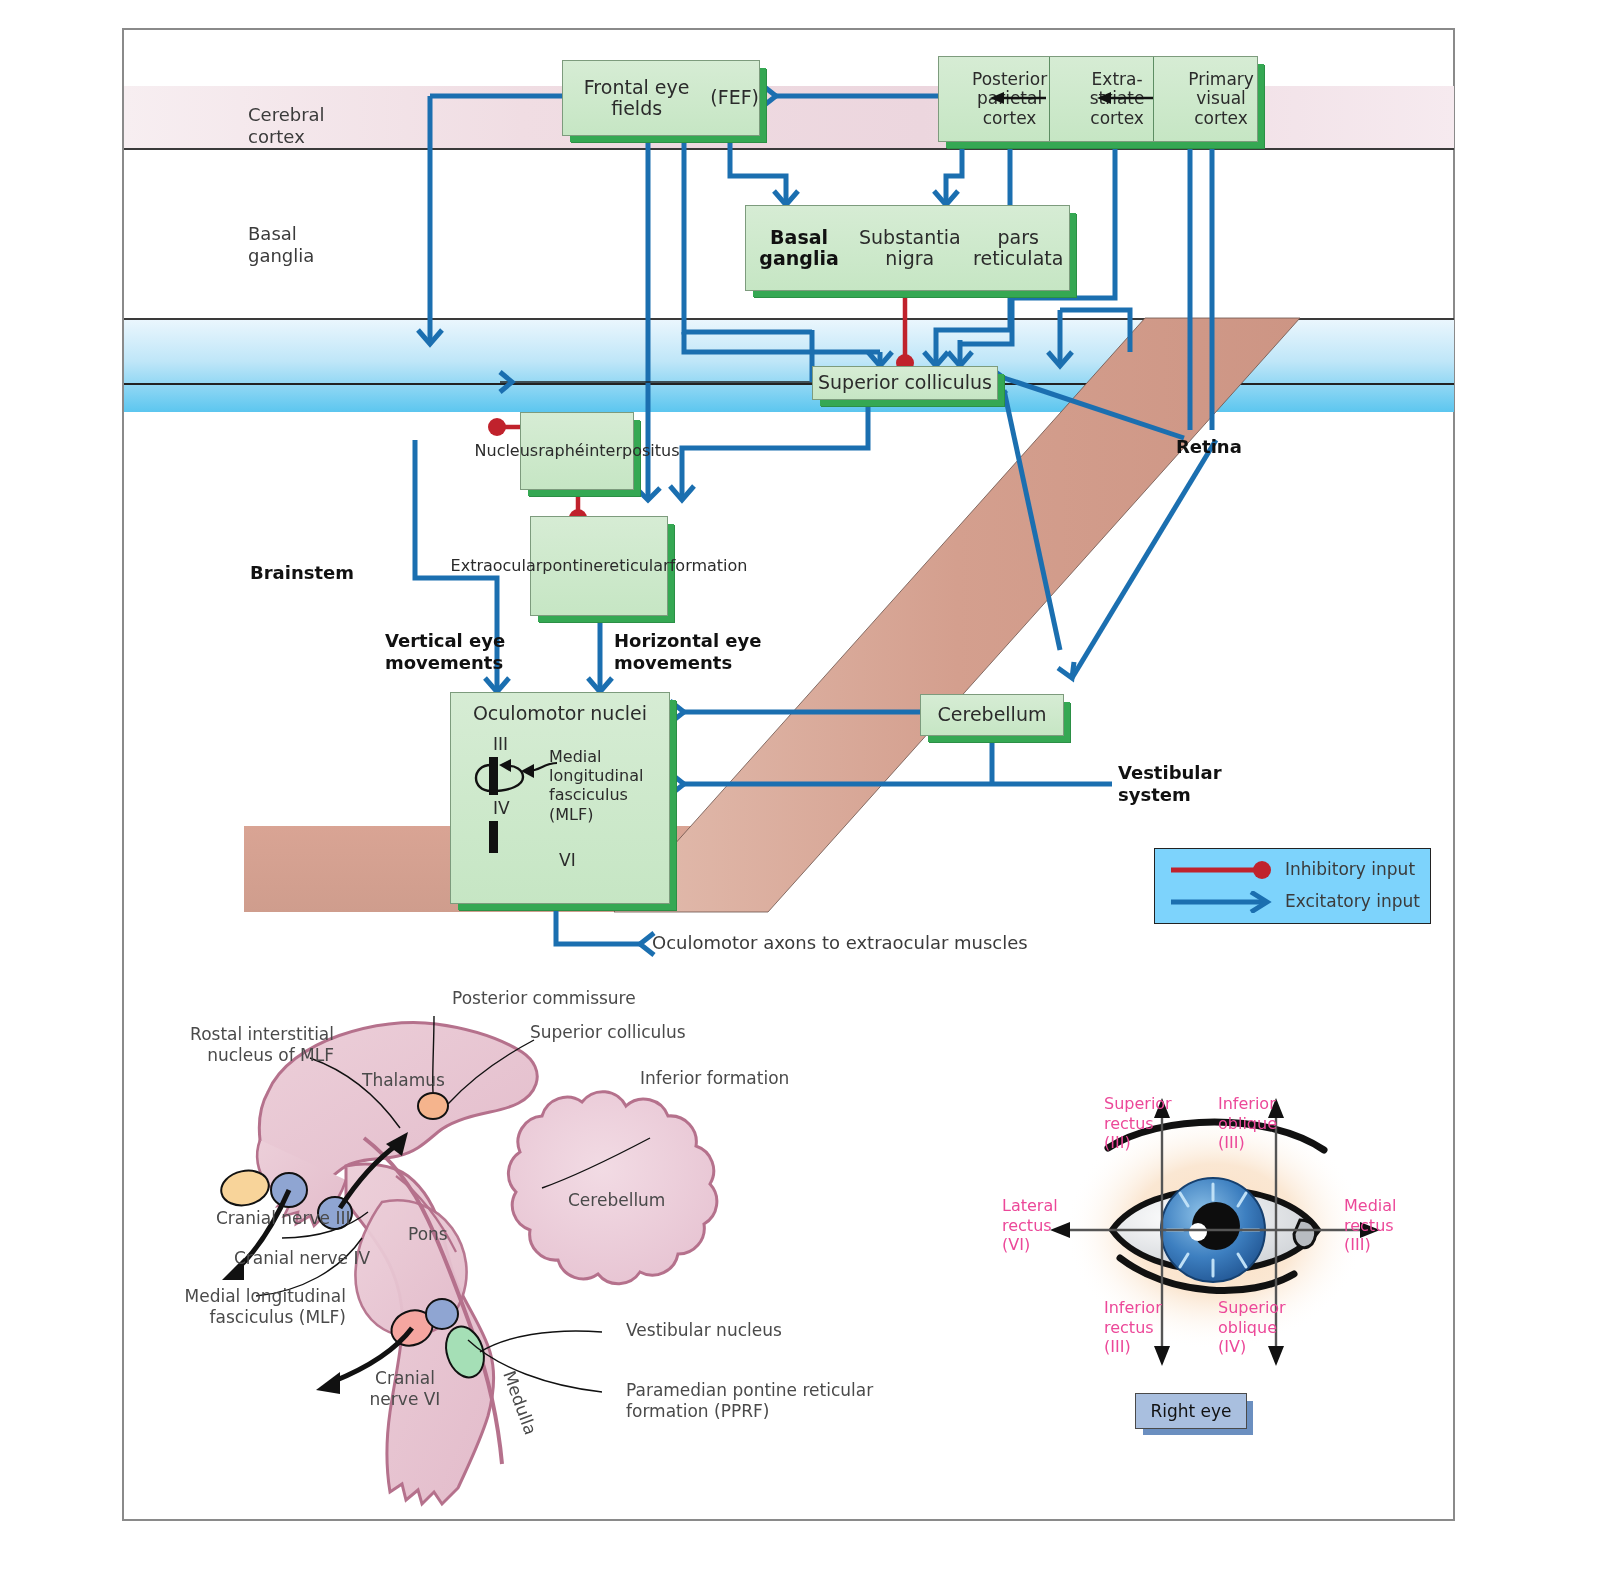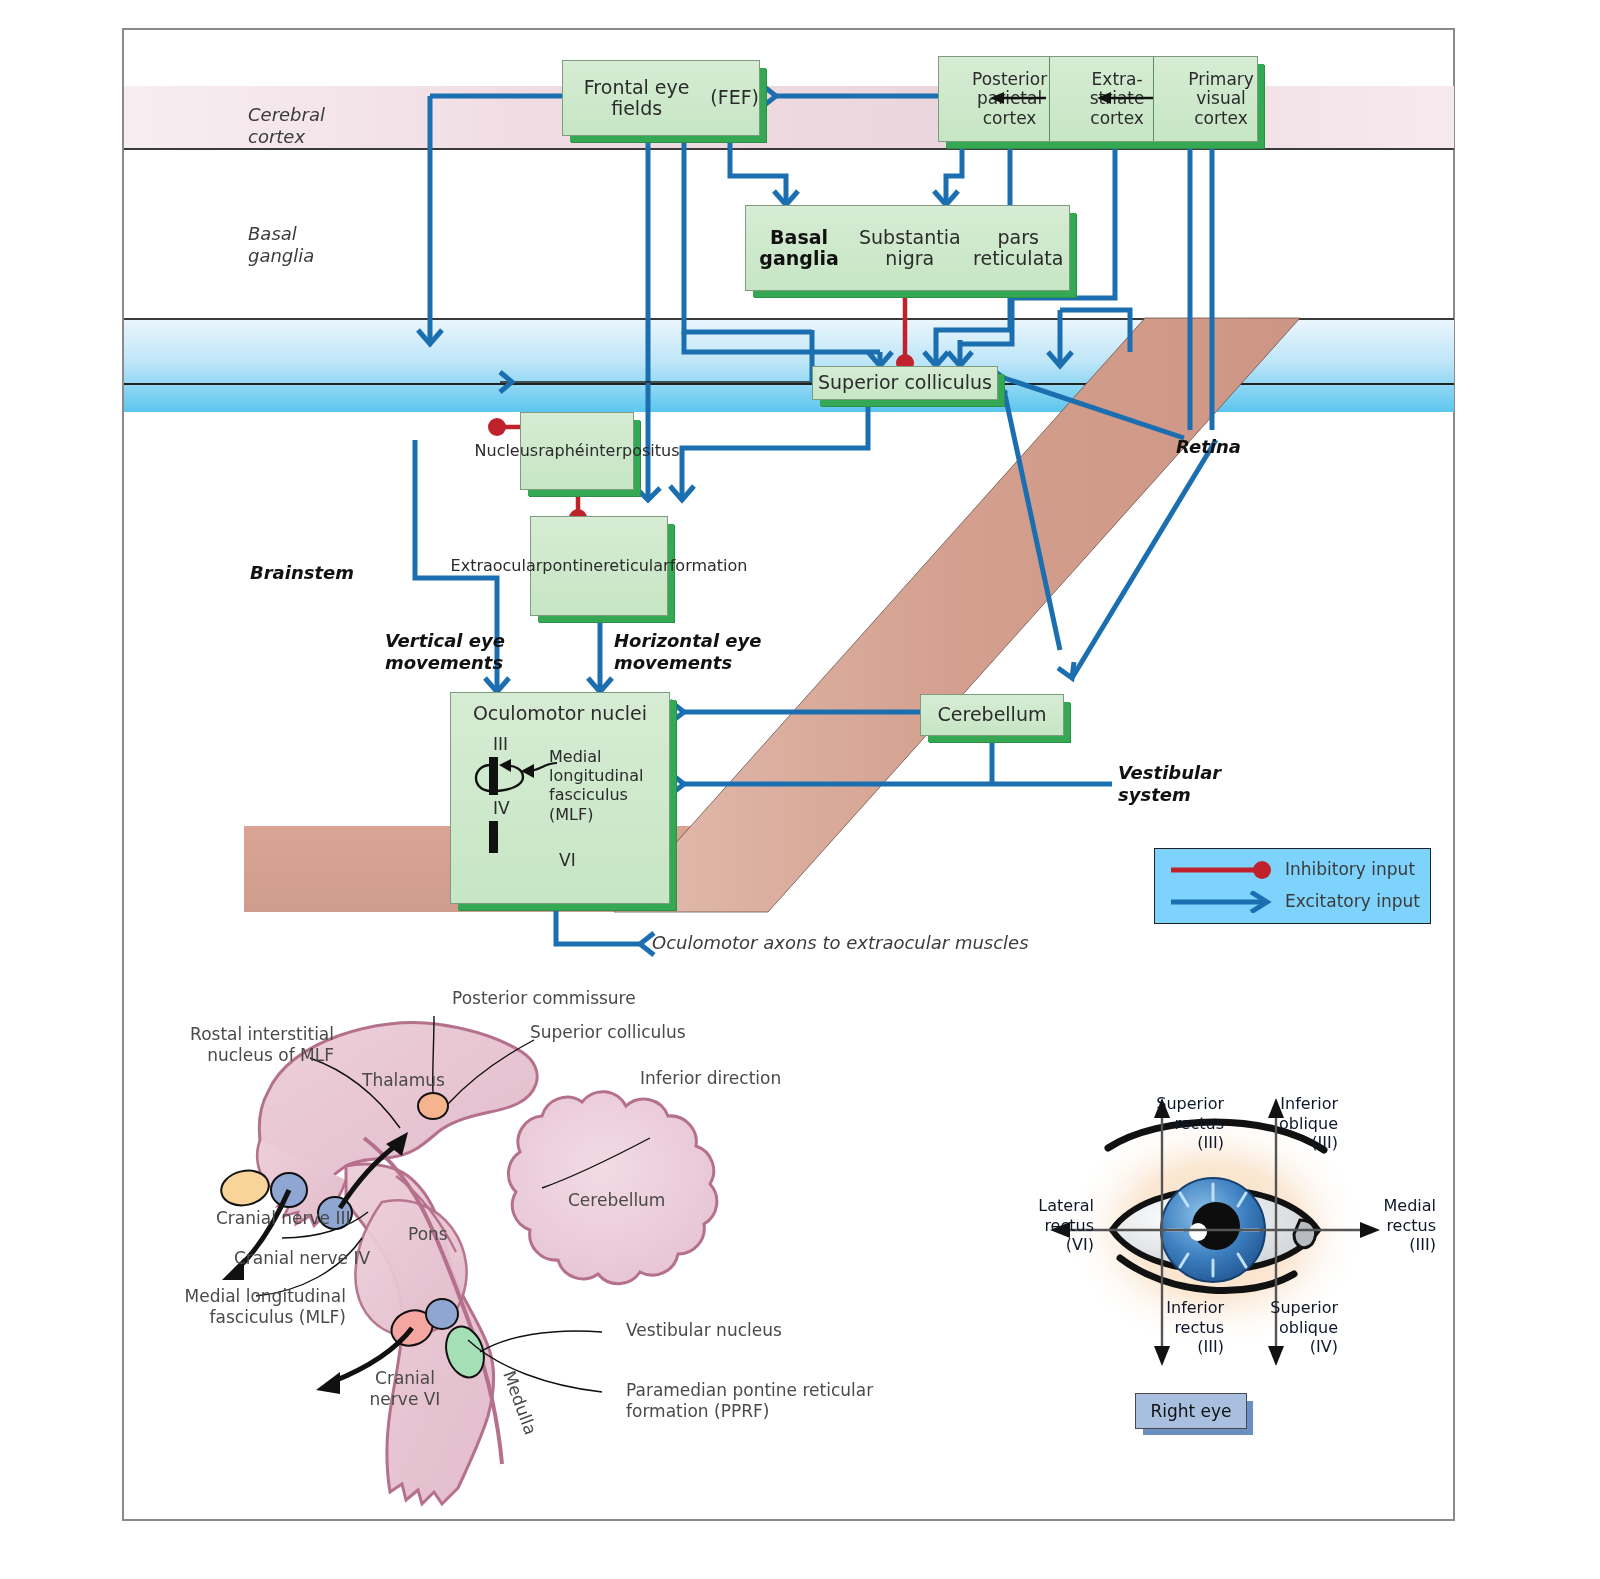--- a/index.html
+++ b/index.html
@@ -44,41 +44,41 @@
 
   #bg-box{left:745px;top:205px;width:325px;height:86px;font-size:19px;}
   #sc{left:812px;top:366px;width:186px;height:34px;font-size:19px;}
   #rimlf{left:362px;top:344px;width:134px;height:96px;font-size:16px;}
   #nri{left:520px;top:412px;width:114px;height:78px;font-size:16px;}
   #pprf{left:530px;top:516px;width:138px;height:100px;font-size:16px;}
   #ocn{left:450px;top:692px;width:220px;height:212px;font-size:19px;
        align-items:flex-start;justify-content:flex-start;padding-top:10px;}
   #cbm{left:920px;top:694px;width:144px;height:42px;font-size:19px;}
 
-  .lbl{position:absolute;font-size:18px;color:#3b3b3b;line-height:1.2;font-style:italic;}
+  .lbl{position:absolute;font-size:18px;color:#3b3b3b;line-height:1.2;}
   .lbl.dark{color:#111;font-weight:bold;}
 
   
   #legend{position:absolute;left:1148px;top:848px;width:275px;height:74px;
       border:1px solid #222;background:#7dd3fc;margin-left:6px;}
   .leg-row{position:absolute;font-size:17px;color:#3b3b3b;}
 
   
   .mlf-bar{position:absolute;background:#111;}
 
   
   #anatomy{position:absolute;left:150px;top:980px;width:780px;height:540px;}
   .anlbl{position:absolute;font-size:17px;color:#4a4a4a;line-height:1.22;}
 
   
   #eyepanel{position:absolute;left:1000px;top:1010px;width:430px;height:440px;}
   #eye-caption{position:absolute;left:70px;top:12px;width:290px;height:60px;
      background:#fbf3c6;border:2px solid #3a3a3a;font-size:16px;color:#4a4a4a;
      padding:8px 10px;box-sizing:border-box;line-height:1.3;}
-  .eyelbl{position:absolute;font-size:16px;color:#0f172a;text-align:right;line-height:1.22;}
+  .eyelbl{position:absolute;font-size:16px;color:#ec4899;text-align:left;line-height:1.22;}
   #righteye{position:absolute;left:135px;top:383px;width:110px;height:34px;
      background:#a9bfdf;border:1px solid #4a4a4a;color:#111;font-size:17px;
      display:flex;align-items:center;justify-content:center;
      box-shadow:7px 7px 0 -1px #6b8fc0;}
 </style>
 </head>
 <body>
 
 <div id="page">
 
@@ -394,21 +394,21 @@
       <path d="M 452 352 C 400 348 356 356 330 372" stroke="#111" stroke-width="1.4" fill="none"></path>
       <path d="M 452 412 C 398 406 348 388 318 360" stroke="#111" stroke-width="1.4" fill="none"></path>
     </svg>
 
     <div class="anlbl" style="left:4px;top:44px;width:180px;text-align:right;">
       <div>Rostal interstitial</div>
       <div>nucleus of MLF</div>
     </div>
     <div class="anlbl" style="left:302px;top:8px;">Posterior commissure</div>
     <div class="anlbl" style="left:380px;top:42px;">Superior colliculus</div>
-    <div class="anlbl" style="left:490px;top:88px;">Inferior direction</div>
+    <div class="anlbl" style="left:490px;top:88px;">Inferior formation</div>
     <div class="anlbl" style="left:212px;top:90px;">Thalamus</div>
     <div class="anlbl" style="left:418px;top:210px;">Cerebellum</div>
     <div class="anlbl" style="left:258px;top:244px;">Pons</div>
     <div class="anlbl" style="left:368px;top:388px;transform:rotate(70deg);transform-origin:left top;">Medulla</div>
     <div class="anlbl" style="left:66px;top:228px;">Cranial nerve III</div>
     <div class="anlbl" style="left:84px;top:268px;">Cranial nerve IV</div>
     <div class="anlbl" style="left:-4px;top:306px;width:200px;text-align:right;">
       <div>Medial longitudinal</div>
       <div>fasciculus (MLF)</div>
     </div>

